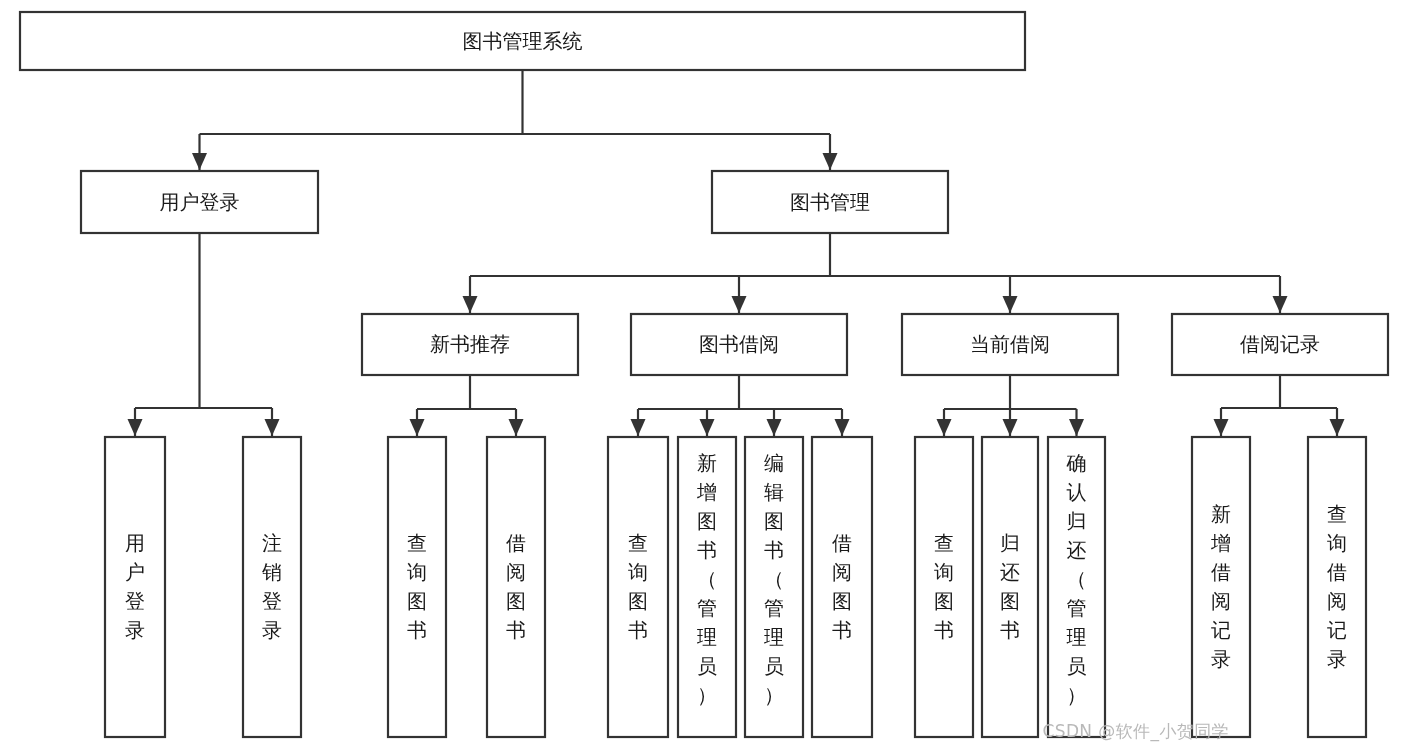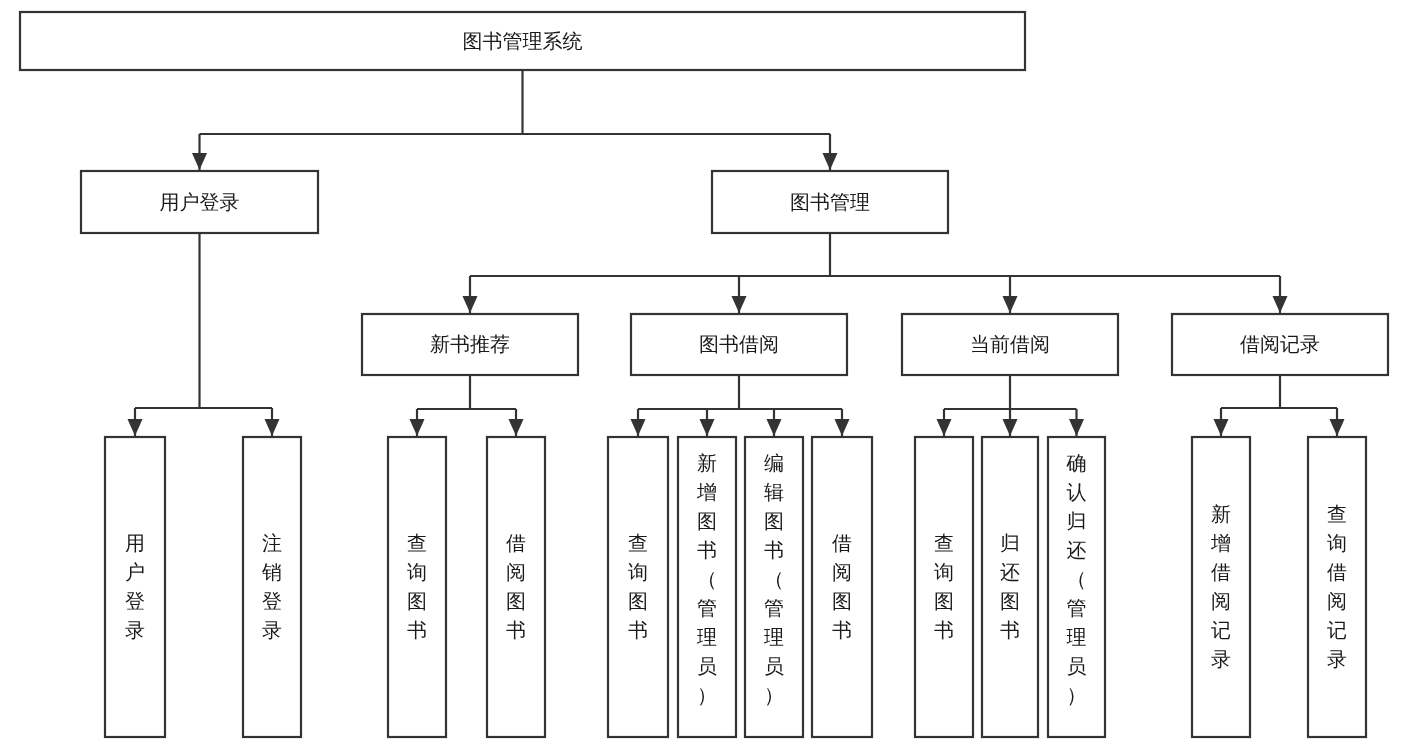--- a/index.html
+++ b/index.html
@@ -201,13 +201,14 @@
         <g>
           <rect x="1192" y="437" width="58" height="300" class="node-box"></rect>
           <text x="1221" class="node-label-v"><tspan x="1221" y="521">新</tspan><tspan x="1221" y="550">增</tspan><tspan x="1221" y="579">借</tspan><tspan x="1221" y="608">阅</tspan><tspan x="1221" y="637">记</tspan><tspan x="1221" y="666">录</tspan></text>
         </g>
         <g>
           <rect x="1308" y="437" width="58" height="300" class="node-box"></rect>
           <text x="1337" class="node-label-v"><tspan x="1337" y="521">查</tspan><tspan x="1337" y="550">询</tspan><tspan x="1337" y="579">借</tspan><tspan x="1337" y="608">阅</tspan><tspan x="1337" y="637">记</tspan><tspan x="1337" y="666">录</tspan></text>
         </g>
       </g>
   </svg>
+  <div class="watermark">CSDN @软件_小贺同学</div>
 </div>
 
 </body></html>

